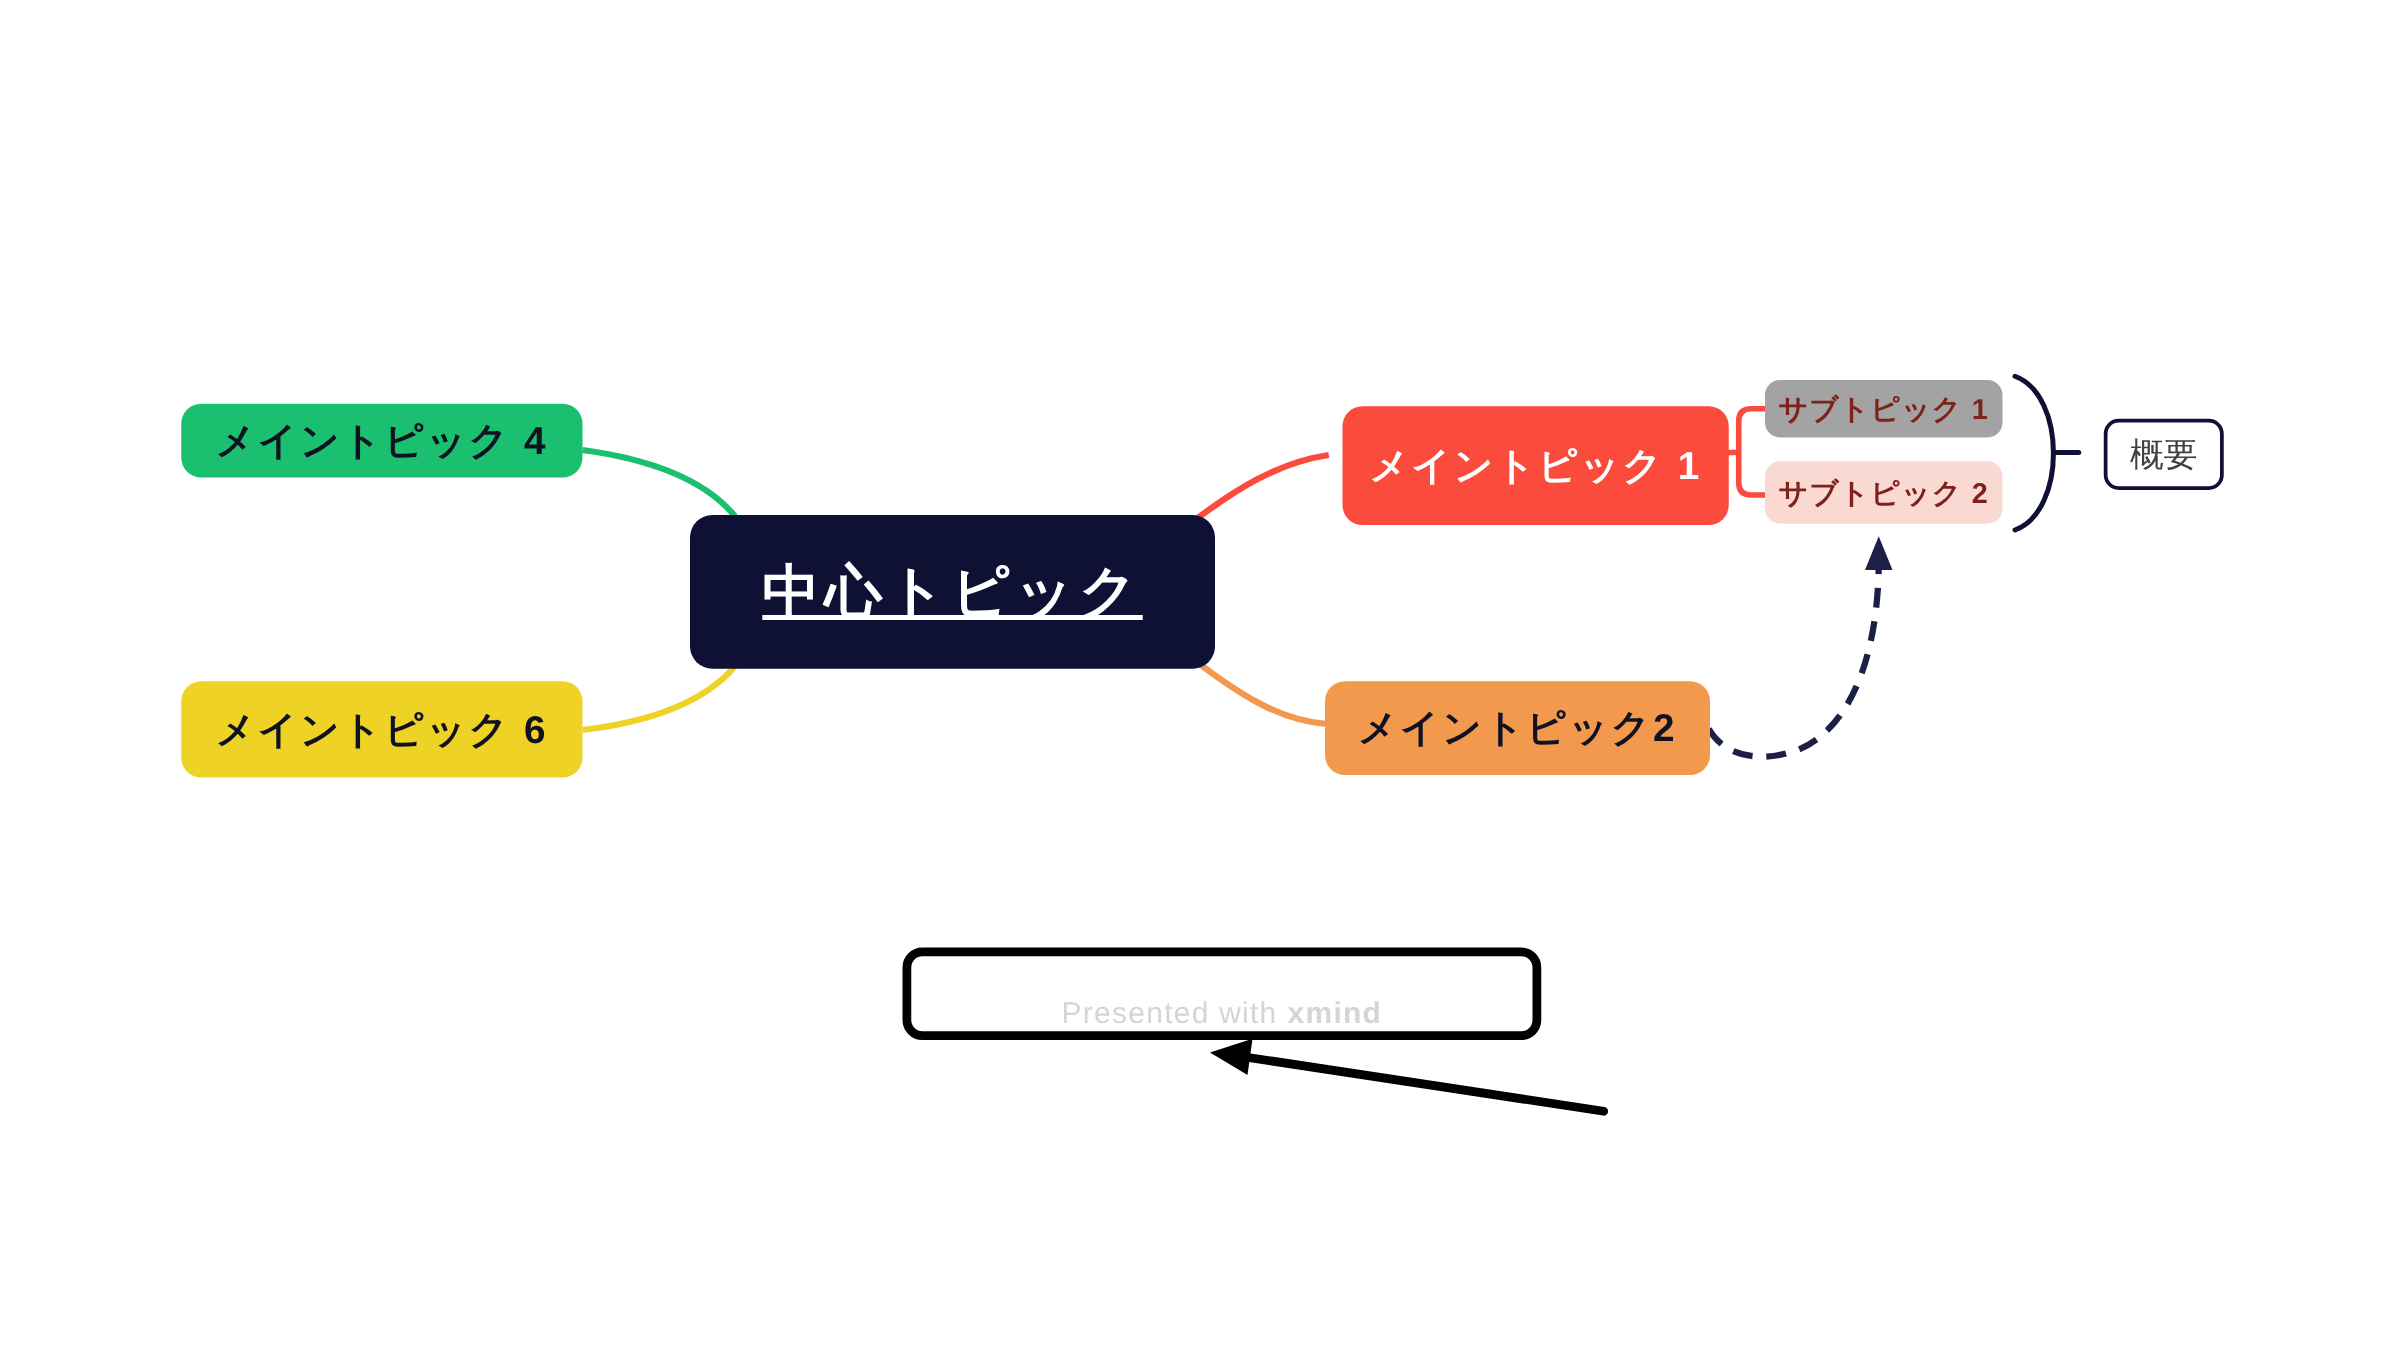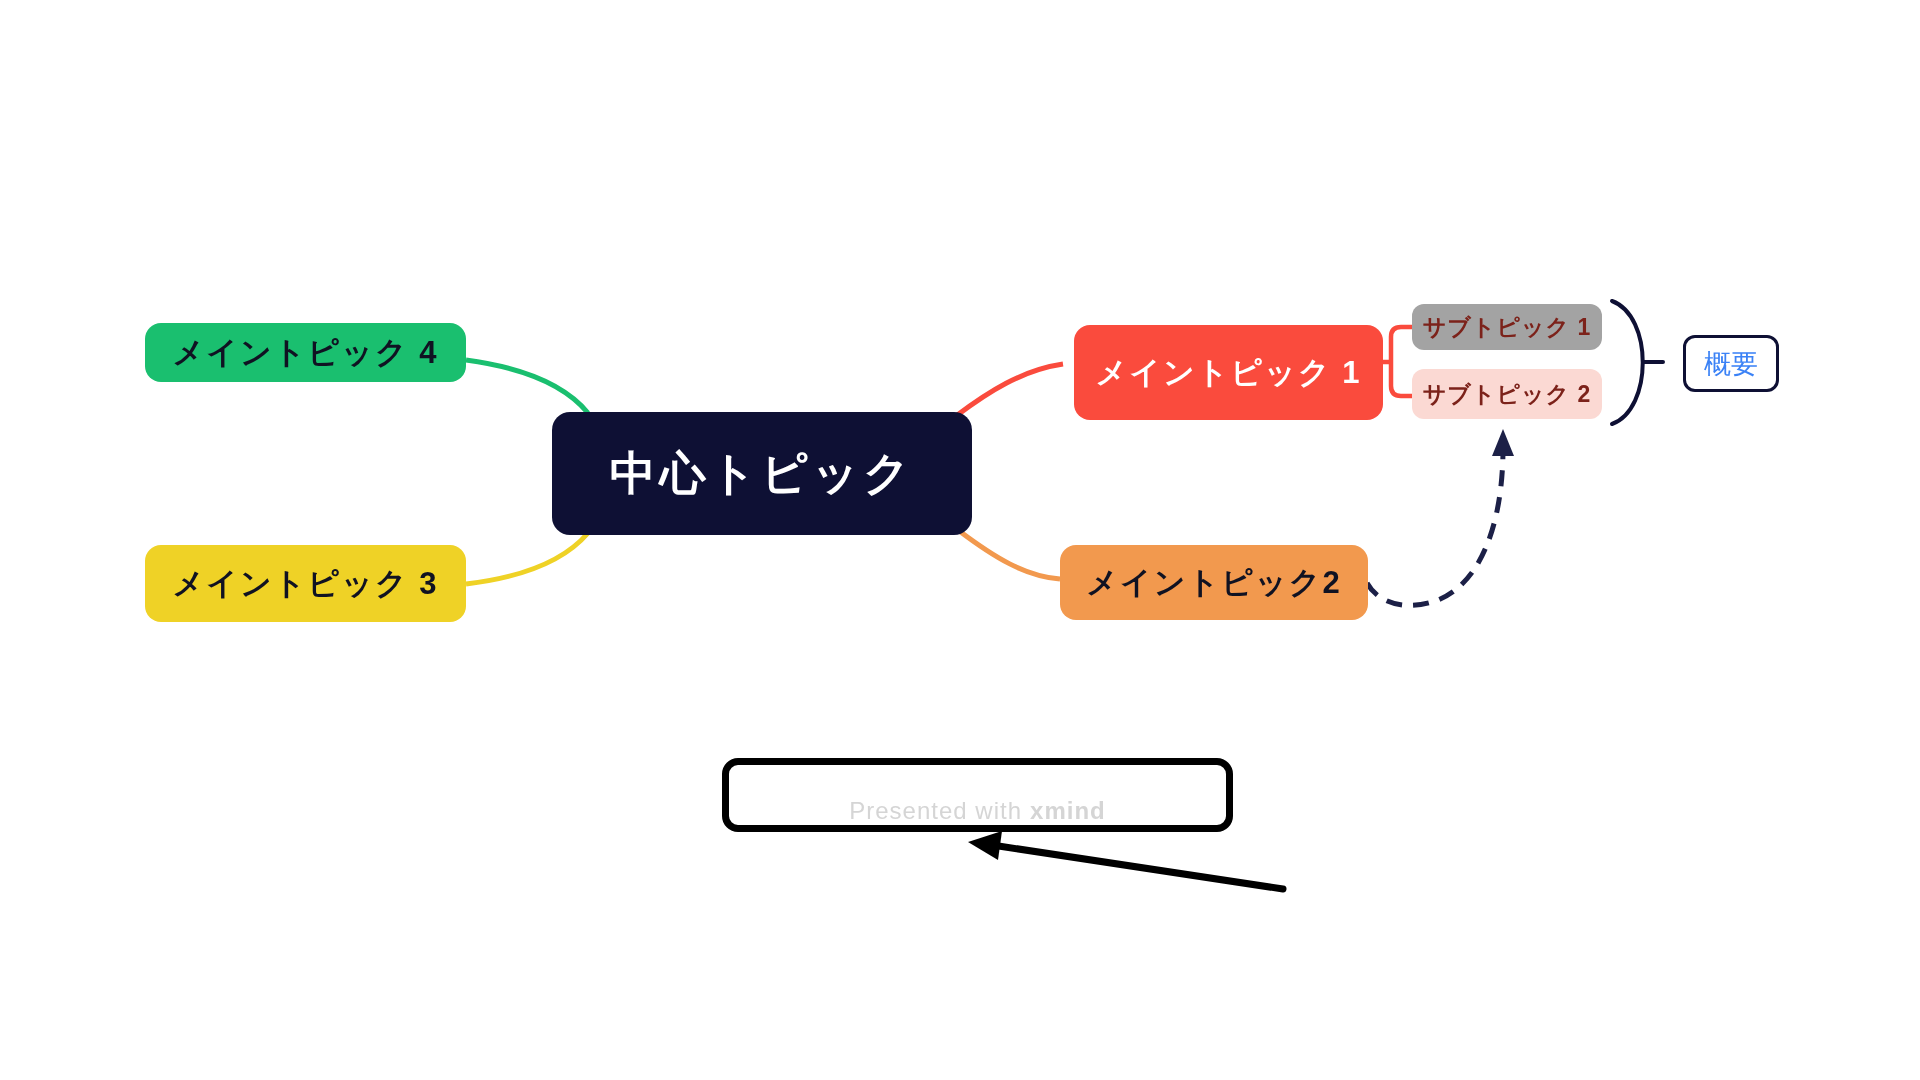--- a/index.html
+++ b/index.html
@@ -64,31 +64,31 @@
 
     <path d="M1612,301 C1653,316 1653,409 1612,424 M1643,362 H1663" fill="none" stroke-width="4" stroke-linecap="round" stroke="#0e1034"></path>
 
     <path d="M1367,583 C1378,603 1405,612 1438,600 C1478,584 1502,530 1503,452" fill="none" stroke-width="5" stroke-dasharray="16 11" stroke="#1c2047"></path>
     <polygon points="1503,429 1492,456 1514,456" fill="#1c2047"></polygon>
 
     <path d="M1283,889 L992,845" fill="none" stroke-width="7" stroke-linecap="round" stroke="#000000"></path>
     <polygon points="968,842 1002,831 998,860" fill="#000000"></polygon>
   </svg>
 
-  <div class="node central" style="background-color: rgb(14, 16, 52); color: rgb(255, 255, 255);">中心トピック</div>
+  <div class="node central" style="background-color: rgb(14, 16, 52); color: rgb(255, 255, 255); text-decoration: underline;">中心トピック</div>
 
   <div class="node mt mt1" style="background-color: rgb(250, 75, 61); color: rgb(255, 255, 255);">メイントピック 1</div>
   <div class="node mt mt2" style="background-color: rgb(242, 153, 78); color: rgb(16, 18, 34);">メイントピック2</div>
-  <div class="node mt mt3" style="background-color: rgb(239, 210, 38); color: rgb(16, 18, 34);">メイントピック 3</div>
+  <div class="node mt mt3" style="background-color: rgb(239, 210, 38); color: rgb(16, 18, 34);">メイントピック 6</div>
   <div class="node mt mt4" style="background-color: rgb(26, 191, 111); color: rgb(16, 18, 34);">メイントピック 4</div>
 
   <div class="node sub sub1" style="background-color: #a3a3a3; color: rgb(124, 34, 26);">サブトピック 1</div>
   <div class="node sub sub2" style="background-color: rgb(251, 217, 211); color: rgb(124, 34, 26);">サブトピック 2</div>
 
-  <div class="node outline-node" style="border: 3.5px solid rgb(14, 16, 52); color: #3b82f6;">概要</div>
+  <div class="node outline-node" style="border: 3.5px solid rgb(14, 16, 52); color: #404040;">概要</div>
 
   <div class="watermark" style="border: 7px solid rgb(0, 0, 0); color: rgb(213, 213, 213);">
     <span class="wm-normal">Presented with</span>
     <span class="wm-bold">xmind</span>
   </div>
 
 
 </div>
 
 </body></html>

